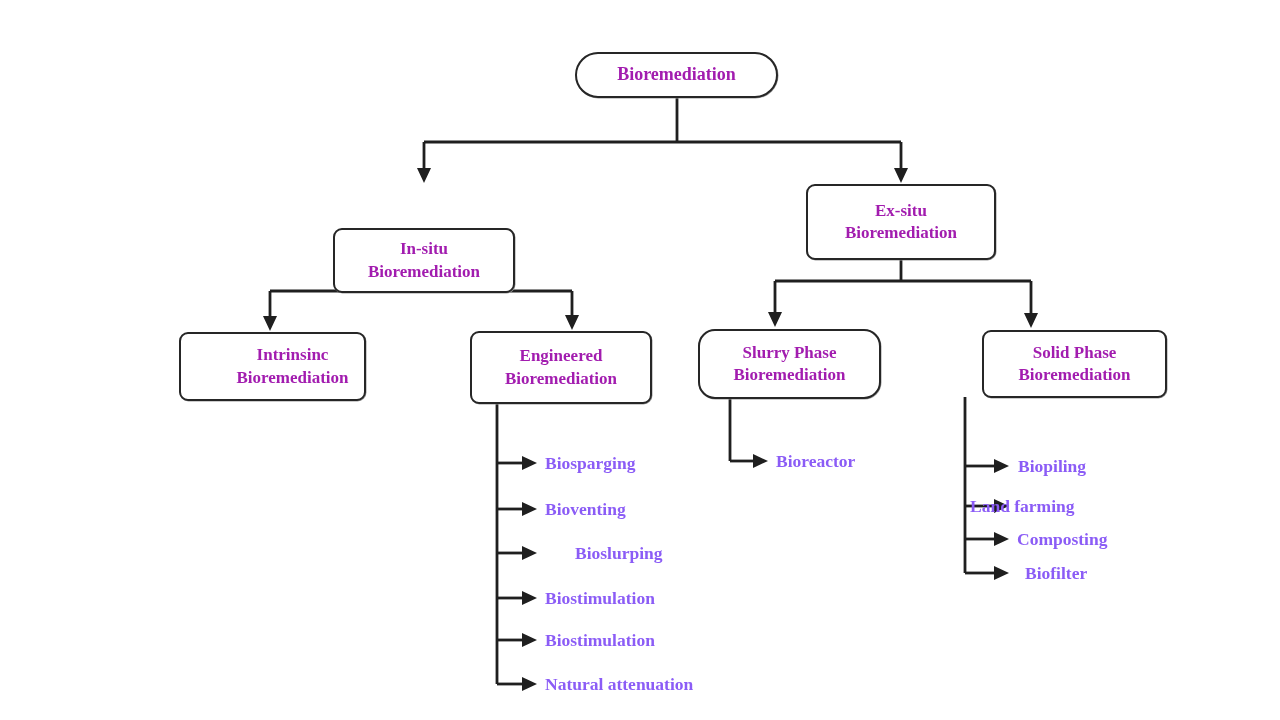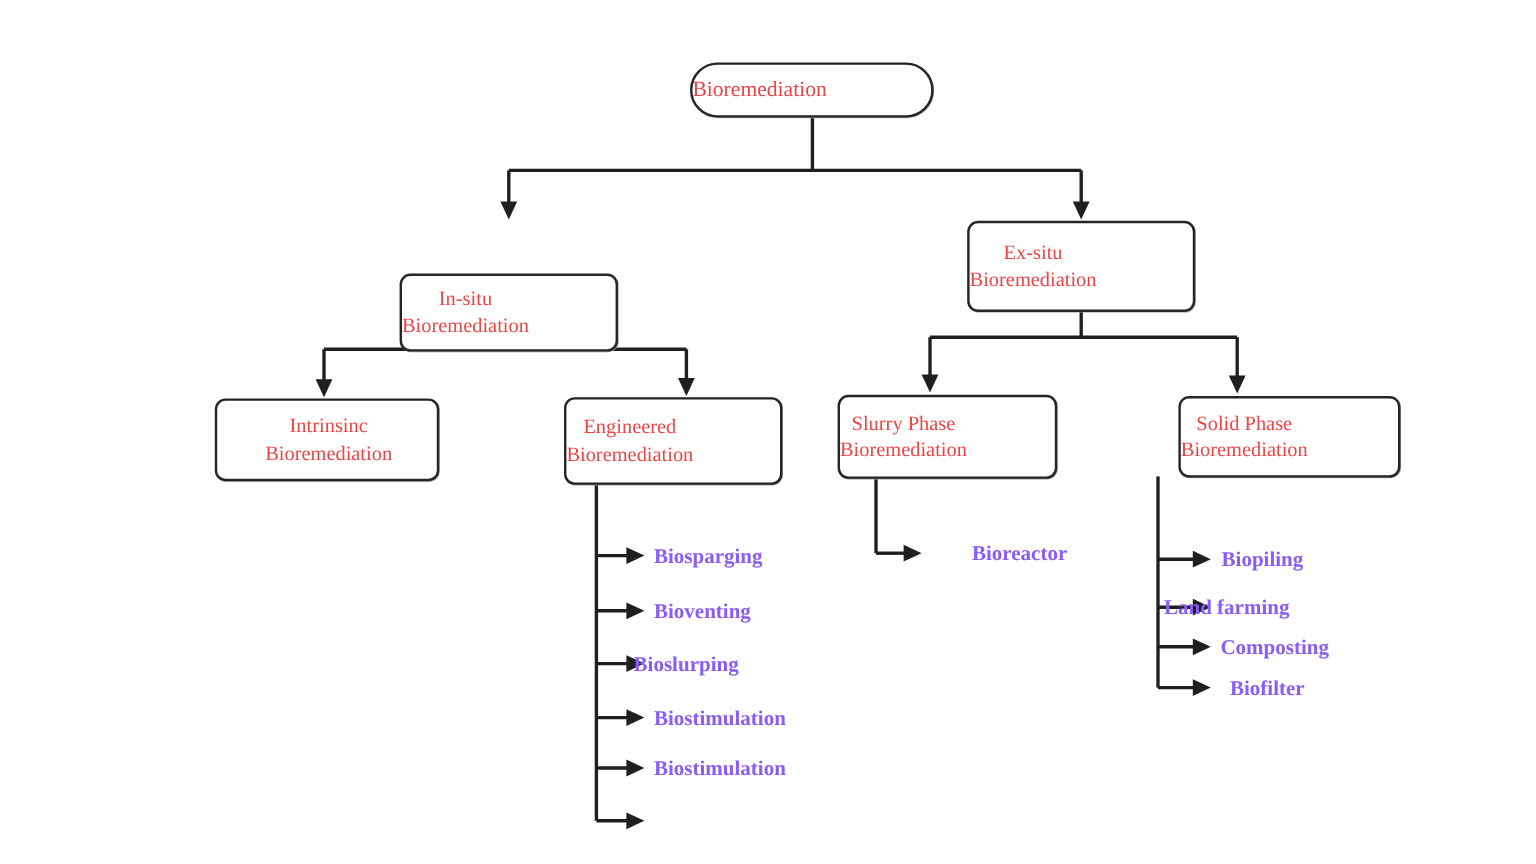--- a/index.html
+++ b/index.html
@@ -23,23 +23,24 @@
     height: 720px;
   }
   .node {
     position: absolute;
     box-sizing: border-box;
     background: #ffffff;
     border: 2.6px solid #262626;
     border-radius: 9px;
     display: flex;
     align-items: center;
+    justify-content: center;
     text-align: center;
-    color: #ef4444;
-    font-weight: normal;
+    color: #a21caf;
+    font-weight: bold;
     font-size: 17px;
     line-height: 1.32;
     box-shadow: 0.5px 0.5px 0 #9a9a9a;
   }
   .node .node-label {
     white-space: pre-line;
   }
   .node.pill {
     border-radius: 23px;
     font-size: 18px;
@@ -137,36 +138,37 @@
   <div class="node" style="left:179px; top:332px; width:187px; height:69px;padding-left:40px;">
     <span class="node-label">Intrinsinc
 Bioremediation</span>
   </div>
 
   <div class="node" style="left:470px; top:331px; width:182px; height:73px;">
     <span class="node-label">Engineered
 Bioremediation</span>
   </div>
 
-  <div class="node" style="left:698px; top:329px; width:183px; height:70px;">
+  <div class="node" style="left:698px; top:329px; width:183px; height:70px;border-radius:17px;">
     <span class="node-label">Slurry Phase
 Bioremediation</span>
   </div>
 
   <div class="node" style="left:938px; top:330px; width:185px; height:68px;margin-left:44px;">
     <span class="node-label">Solid Phase
 Bioremediation</span>
   </div>
 
   <div class="leaf" style="left:545px; top:450px;">Biosparging</div>
   <div class="leaf" style="left:545px; top:496px;">Bioventing</div>
-  <div class="leaf" style="left:528px; top:540px;">Bioslurping</div>
+  <div class="leaf" style="left:575px; top:540px;">Bioslurping</div>
   <div class="leaf" style="left:545px; top:585px;">Biostimulation</div>
   <div class="leaf" style="left:545px; top:627px;">Biostimulation</div>
+  <div class="leaf" style="left:545px; top:671px;">Natural attenuation</div>
 
-  <div class="leaf" style="left:776px; top:448px;margin-left:34px;">Bioreactor</div>
+  <div class="leaf" style="left:776px; top:448px;">Bioreactor</div>
 
   <div class="leaf" style="left:1018px; top:453px;">Biopiling</div>
   <div class="leaf" style="left:970px; top:493px;">Land farming</div>
   <div class="leaf" style="left:1017px; top:526px;">Composting</div>
   <div class="leaf" style="left:1025px; top:560px;">Biofilter</div>
 
 </div>
 
 </body></html>

